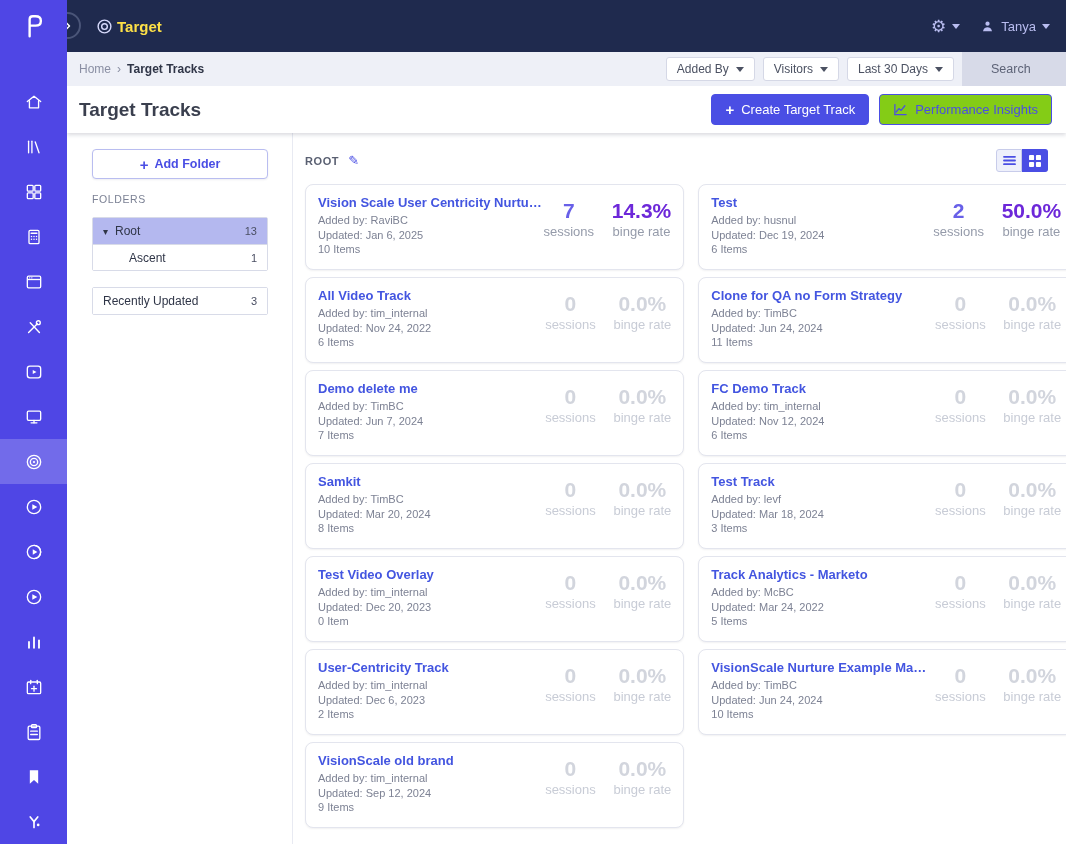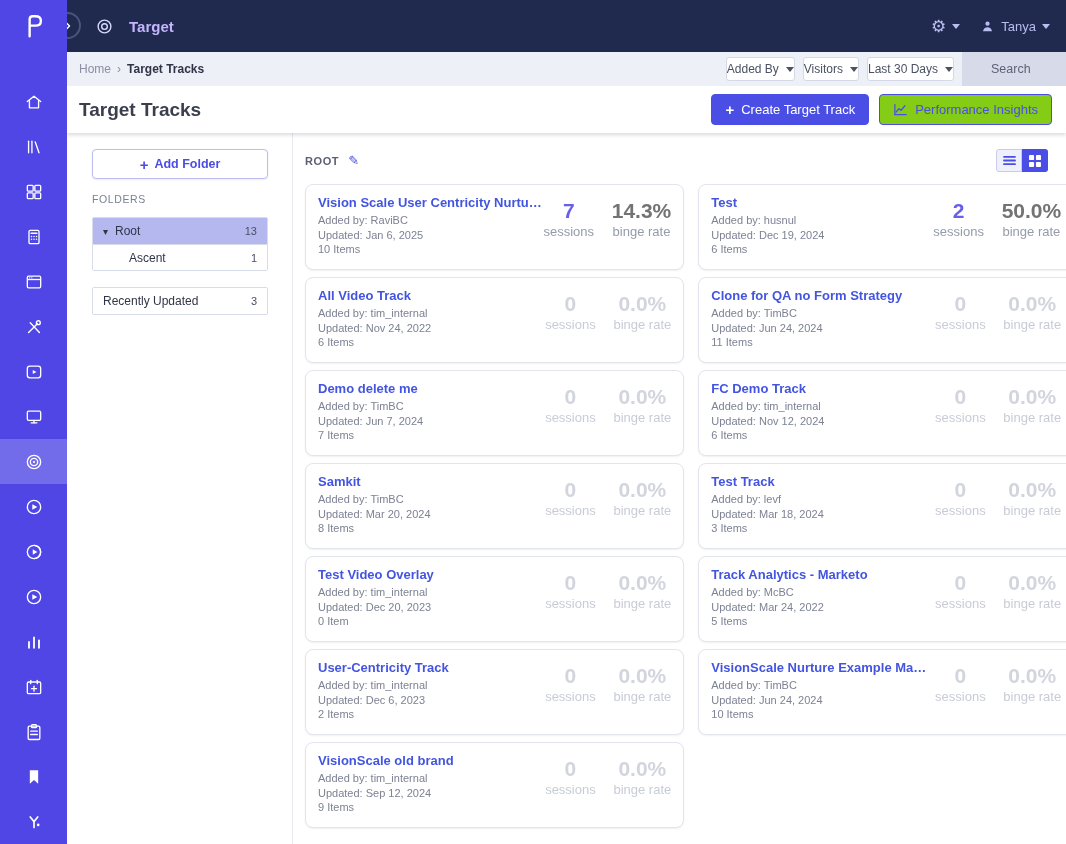--- a/index.html
+++ b/index.html
@@ -9,32 +9,32 @@
   .sidebar { position:absolute; left:0; top:0; width:67px; height:844px; background:#4f46e5; z-index:6; display:flex; flex-direction:column; }
   .sidebar-logo { height:52px; display:flex; align-items:center; justify-content:center; }
   .side-items { flex:1; display:flex; flex-direction:column; margin-top:29px; }
   .side-item { height:45px; display:flex; align-items:center; justify-content:center; cursor:pointer; color:#fff; }
   .side-item.active { background:rgba(255,255,255,.20); }
   .si { display:block; }
 
   
   .topbar { position:absolute; left:67px; top:0; right:0; height:52px; background:#1f2a4e; display:flex; align-items:center; z-index:5; }
   .collapse-toggle { position:absolute; left:-13px; top:12px; width:27px; height:27px; border-radius:50%; background:#1f2a4e; border:2px solid #4a5578; color:#fff; display:flex; align-items:center; justify-content:center; cursor:pointer; z-index:8; }
-  .tb-title { display:flex; align-items:flex-end; gap:16px; margin-left:29px; color:#c4b5fd; font-weight:bold; font-size:15px; }
+  .tb-title { display:flex; align-items:flex-end; gap:4px; margin-left:29px; color:#fde047; font-weight:bold; font-size:15px; }
   .tb-right { margin-left:auto; display:flex; align-items:center; gap:20px; margin-right:16px; color:#b9bdf0; }
   .tb-group { display:flex; align-items:center; gap:6px; cursor:pointer; font-size:13px; color:#b9bdf0; }
   .gear-glyph { font-size:17px; line-height:1; }
   .caret-down { width:0; height:0; border-left:4px solid transparent; border-right:4px solid transparent; border-top:5px solid currentColor; display:inline-block; }
 
   
   .filterbar { position:absolute; left:67px; top:52px; right:0; height:34px; background:#eef0f7; display:flex; align-items:center; z-index:4; }
   .breadcrumb { margin-left:12px; font-size:12px; color:#8a8fa3; display:flex; align-items:center; gap:6px; }
   .breadcrumb .current { color:#2f3547; font-weight:bold; }
   .filters { margin-left:auto; display:flex; align-items:center; height:100%; }
-  .filter-btn { background:#fff; border:1px solid #d5d8e6; border-radius:3px; height:24px; padding:0 0; font-size:12px; color:#4b5162; display:flex; align-items:center; gap:7px; margin-right:8px; cursor:pointer; }
+  .filter-btn { background:#fff; border:1px solid #d5d8e6; border-radius:3px; height:24px; padding:0 10px; font-size:12px; color:#4b5162; display:flex; align-items:center; gap:7px; margin-right:8px; cursor:pointer; }
   .sort-seg { height:100%; background:#c5c9df; display:flex; align-items:center; padding:0 13px; font-size:12px; font-weight:bold; color:#333a52; gap:7px; cursor:pointer; }
   .search-seg { height:100%; width:104px; background:#d7dae8; display:flex; align-items:center; padding:0 10px; gap:19px; }
   .search-seg input { border:none; background:transparent; outline:none; width:66px; font-size:12.5px; color:#3a4052; font-family:"Liberation Sans",sans-serif; }
   .search-seg input::placeholder { color:#5d download6377; color:#5d6377; }
 
   
   .pageheader { position:absolute; left:67px; top:86px; right:0; height:47px; background:#fff; box-shadow:0 2px 4px rgba(25,30,60,.16); display:flex; align-items:center; z-index:3; }
   .page-title { margin-left:12px; font-size:19px; font-weight:bold; color:#3a3f4e; }
   .header-buttons { margin-left:auto; margin-right:14px; display:flex; gap:10px; }
   .btn { height:31px; border-radius:4px; font-size:13px; display:flex; align-items:center; gap:7px; padding:0 13px; cursor:pointer; font-family:"Liberation Sans",sans-serif; }
@@ -70,21 +70,21 @@
   .cards-grid { display:grid; grid-template-columns:1fr 1fr; gap:7px 14px; align-content:start; }
   .card { height:86px; border:1px solid #e3e5ee; border-radius:8px; background:#fff; padding:10px 12px 8px 12px; display:flex; box-shadow:0 1px 2px rgba(20,20,40,.06); }
   .card-info { flex:1; min-width:0; }
   .card-title { font-size:13px; font-weight:bold; color:#4355e0; margin-bottom:3px; white-space:nowrap; overflow:hidden; text-overflow:ellipsis; cursor:pointer; }
   .card-meta { font-size:11px; color:#7d8294; line-height:14.5px; }
   .card-stats { display:flex; gap:16px; align-items:flex-start; padding-top:3px; }
   .stat { text-align:center; min-width:54px; }
   .stat-num { font-size:21px; font-weight:bold; color:#d2d5dd; line-height:25px; }
   .stat-label { font-size:13px; color:#c8ccd6; margin-top:1px; }
   .card.active .stat-num.sessions { color:#6860e8; }
-  .card.active .stat-num.binge { color:#737373; }
+  .card.active .stat-num.binge { color:#6d28d9; }
   .card.active .stat-label { color:#959baa; }
 </style>
 </head>
 <body>
 
 <div class="sidebar">
   <div class="sidebar-logo">
     <svg class="si" width="30" height="30" viewBox="0 0 24 24" fill="none" stroke="#fff" stroke-width="1.9" stroke-linecap="round" stroke-linejoin="round">
       <path d="M8.5 21 V7.5 q0-2.5 2.5-2.5 h2.2 q4.3 0 4.3 3.7 0 3.8-4.3 3.8 H8.5"></path>
     </svg>

